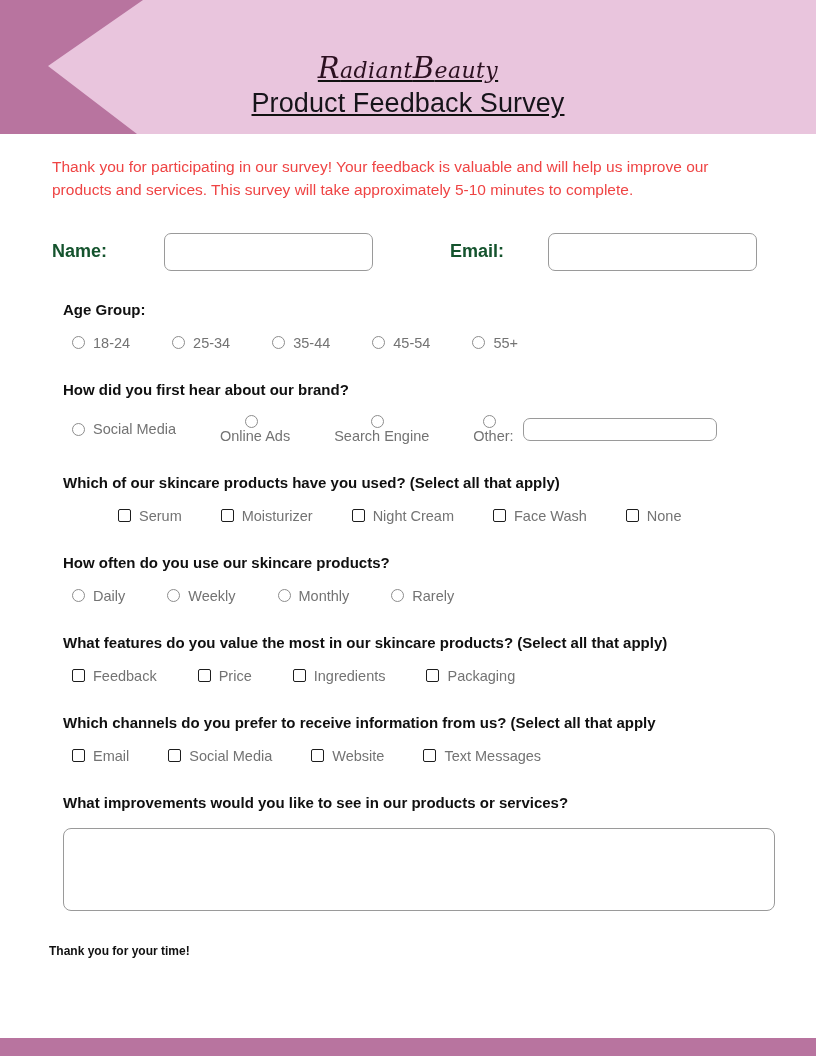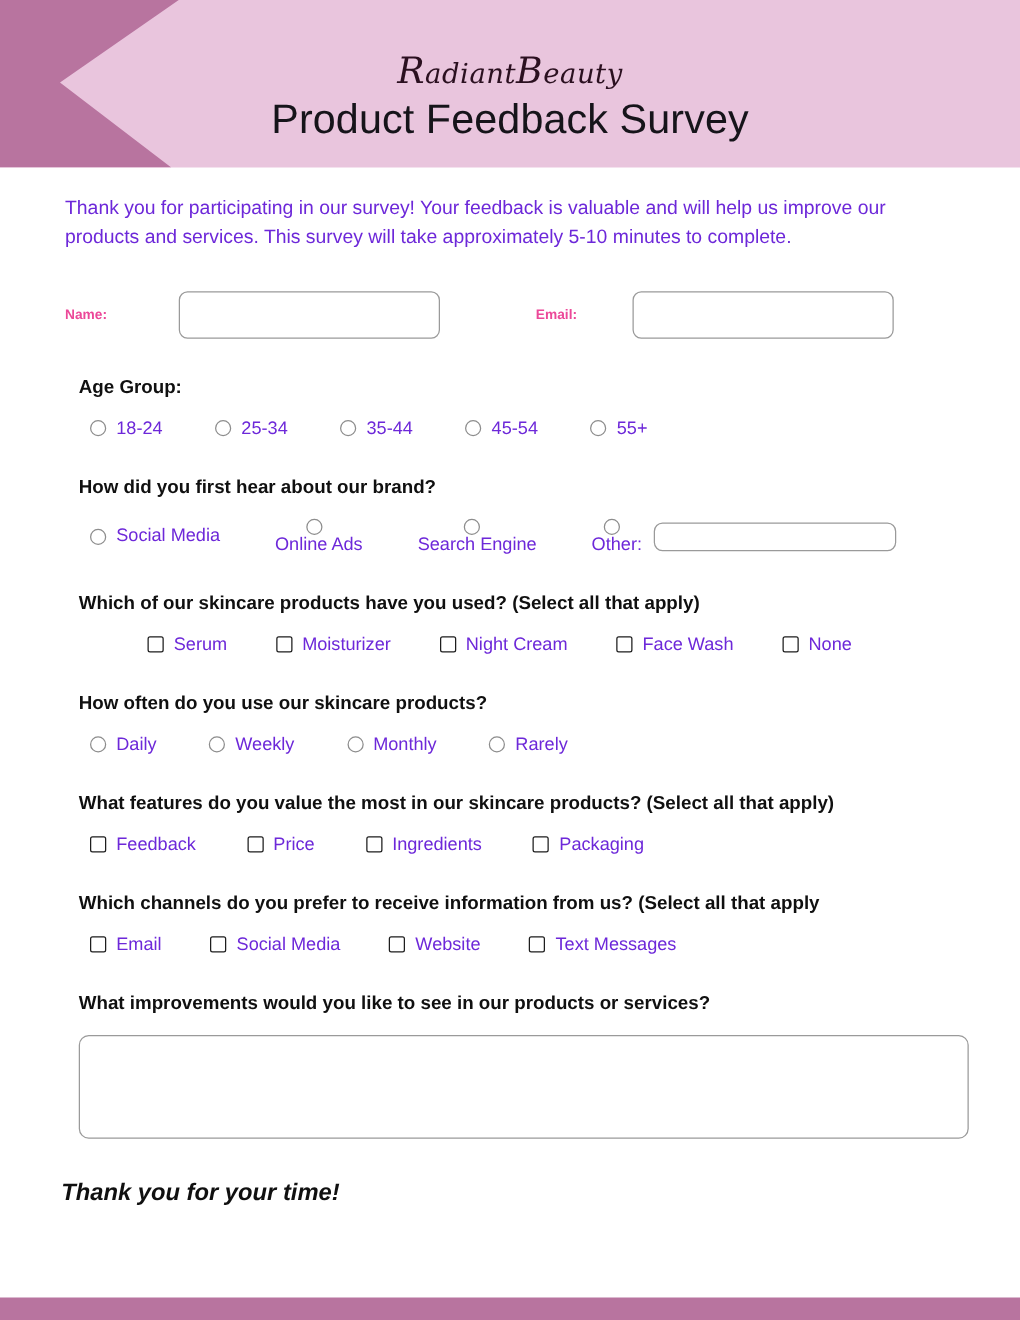--- a/index.html
+++ b/index.html
@@ -28,68 +28,69 @@
     position: absolute;
     left: 0;
     top: 0;
     width: 220px;
     height: 134px;
   }
   .header-inner {
     position: relative;
     z-index: 3;
     text-align: center;
-    padding-top: 42px;
+    padding-top: 54px;
+    text-decoration: underline;
   }
   .brand-logo {
     font-family: "DejaVu Serif", serif;
     font-style: italic;
     font-size: 22px;
     letter-spacing: 0.4px;
     color: #2b1020;
     line-height: 1;
     margin: 0 0 6px 0;
     font-weight: 400;
   }
   .brand-logo .cap {
     font-size: 29px;
   }
   .header-title {
     font-family: "Liberation Sans", sans-serif;
-    font-size: 33px;
+    font-size: 27px;
     font-weight: 400;
     color: #16141a;
     line-height: 1.1;
     margin: 0;
     letter-spacing: 0.1px;
   }
 
   
   .page {
     padding: 0 52px;
   }
   .intro {
     margin: 0;
     padding-top: 22px;
     font-size: 15.5px;
     line-height: 1.48;
-    color: #6d28d9;
+    color: #ef4444;
     max-width: 700px;
   }
 
   
   .contact-row {
     display: flex;
     align-items: center;
     margin-top: 31px;
   }
   .field-label {
-    font-size: 11px;
+    font-size: 18px;
     font-weight: bold;
-    color: #ec4899;
+    color: #14532d;
     white-space: nowrap;
   }
   .text-input {
     border: 1px solid #9a9a9a;
     border-radius: 7px;
     background: #ffffff;
     height: 38px;
     box-sizing: border-box;
     outline: none;
     font-family: "Liberation Sans", sans-serif;
@@ -118,21 +119,21 @@
     align-items: center;
     flex-wrap: nowrap;
   }
   .option {
     display: flex;
     align-items: center;
     white-space: nowrap;
   }
   .option-label {
     font-size: 14.5px;
-    color: #6d28d9;
+    color: #737373;
     margin-left: 8px;
   }
 
   
   .radio-box {
     width: 13px;
     height: 13px;
     border: 1.6px solid #8d8d8d;
     border-radius: 50%;
     background: #fff;
@@ -188,24 +189,23 @@
     outline: none;
     font-family: "Liberation Sans", sans-serif;
     font-size: 14px;
     padding: 8px 10px;
     color: #111;
     display: block;
   }
 
   .closing {
     margin: 33px 0 17px -3px;
-    font-size: 19px;
+    font-size: 12px;
     font-weight: bold;
     color: #101010;
-    font-style: italic;
   }
 
   .footer-bar {
     position: absolute;
     left: 0;
     bottom: 0;
     width: 816px;
     height: 18px;
     background: #b8749f;
   }

